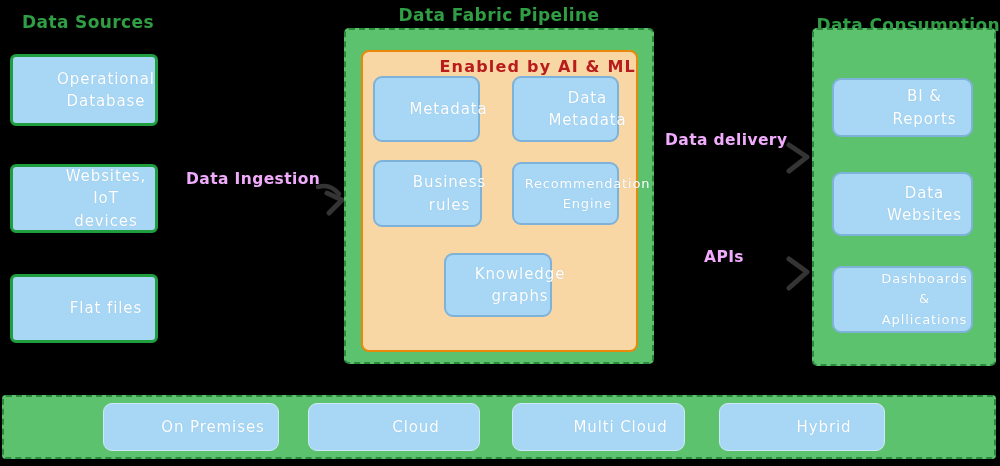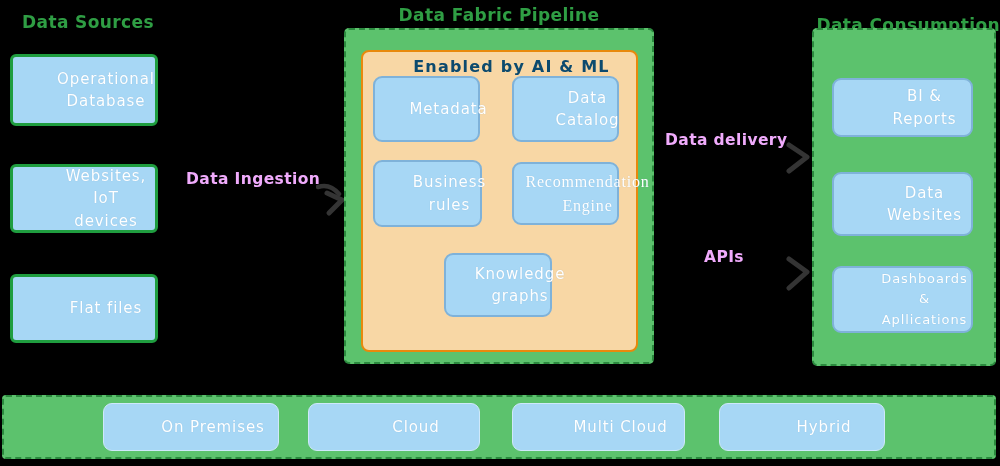--- a/index.html
+++ b/index.html
@@ -42,26 +42,25 @@
     position: absolute;
     background: #f8d7a5;
     border: 2px solid #e8890c;
     border-radius: 8px;
     box-sizing: border-box;
   }
   .orange-title {
     position: absolute;
     width: 100%;
     top: 5px;
-    text-align: center;
-    color: #0c4a6e;
+    text-align: right;
+    color: #b91c1c;
     font-weight: bold;
     font-size: 16px;
     letter-spacing: 1.2px;
-    padding-left: 12px;
   }
   .box-blue {
     position: absolute;
     background: #a7d7f5;
     border: 2px solid #7fb2d9;
     border-radius: 9px;
     box-sizing: border-box;
     color: #ffffff;
     display: flex;
     align-items: center;
@@ -71,21 +70,21 @@
     letter-spacing: .9px;
     line-height: 1.5;
     white-space: pre-line;
     text-shadow: 0 0 1px rgba(90,140,180,.35);
     padding-left: 44px;
   }
   .box-blue.green-border {
     border: 3px solid #1f9d3f;
     border-radius: 6px;
   }
-  .box-blue.small-text { font-size: 16px; letter-spacing: .8px; font-family: Liberation Serif, serif; }
+  .box-blue.small-text { font-size: 13px; letter-spacing: .8px; }
   .box-blue.dash-text  { font-size: 13px; line-height: 1.55; }
   .arrow {
     position: absolute;
   }
   .arrow svg { display: block; }
 </style>
 </head>
 <body>
 
 <div class="canvas">
@@ -113,21 +112,21 @@
 
   <div class="container-green" style="left:344px; top:28px; width:310px; height:336px;">
     <div class="orange-box" style="left:15px; top:20px; width:277px; height:302px;">
       <div class="orange-title">Enabled by AI &amp; ML</div>
     </div>
   </div>
 
   <div class="box-blue" style="left:373px; top:76px; width:107px; height:66px;">Metadata</div>
 
   <div class="box-blue" style="left:512px; top:76px; width:107px; height:66px;">Data
-Catalog</div>
+Metadata</div>
 
   <div class="box-blue" style="left:373px; top:160px; width:109px; height:67px;">Business
 rules</div>
 
   <div class="box-blue small-text" style="left:512px; top:162px; width:107px; height:63px;">Recommendation
 Engine</div>
 
   <div class="box-blue" style="left:444px; top:253px; width:108px; height:64px;">Knowledge
 graphs</div>
 

